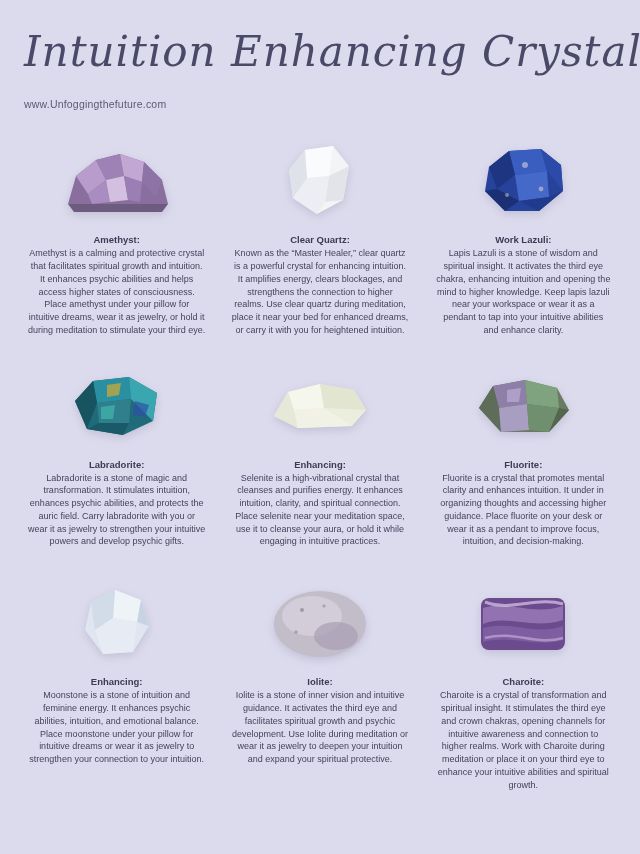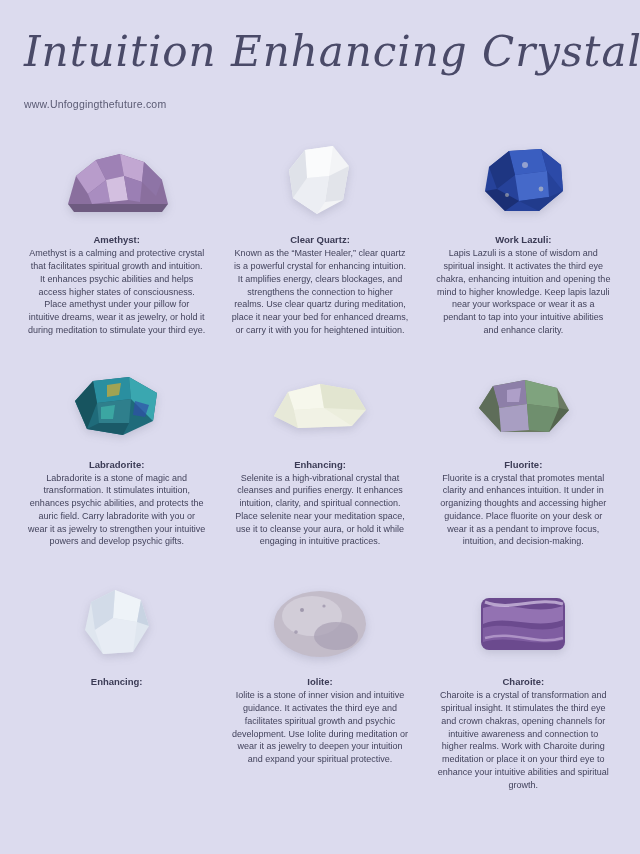--- a/index.html
+++ b/index.html
@@ -194,20 +194,21 @@
       <div class="stone-wrap">
         <svg class="stone" width="84" height="84" viewBox="0 0 84 84">
           <path d="M16,20 L40,8 L66,18 L74,44 L58,70 L28,72 L10,48 Z" fill="#dfe6ef"></path>
           <path d="M40,8 L66,18 L62,40 L38,36 Z" fill="#eef3f8"></path>
           <path d="M16,20 L40,8 L38,36 L20,48 Z" fill="#d2dbe8"></path>
           <path d="M66,18 L74,44 L62,40 Z" fill="#c8d3e2"></path>
           <path d="M20,48 L38,36 L62,40 L58,70 L28,72 Z" fill="#e7ecf4"></path>
         </svg>
       </div>
       <div class="name">Enhancing:</div>
+      <div class="desc">Moonstone is a stone of intuition and feminine energy. It enhances psychic abilities, intuition, and emotional balance. Place moonstone under your pillow for intuitive dreams or wear it as jewelry to strengthen your connection to your intuition.</div>
     </div>
 
     <div class="card row3">
       <div class="stone-wrap">
         <svg class="stone" width="108" height="80" viewBox="0 0 108 80">
           <ellipse cx="54" cy="40" rx="46" ry="33" fill="#c3bcc9"></ellipse>
           <ellipse cx="46" cy="32" rx="30" ry="20" fill="#d6d1dc" opacity="0.8"></ellipse>
           <ellipse cx="70" cy="52" rx="22" ry="14" fill="#a89fb4" opacity="0.7"></ellipse>
           <circle cx="36" cy="26" r="2" fill="#7d7490" opacity="0.6"></circle>
           <circle cx="58" cy="22" r="1.6" fill="#7d7490" opacity="0.5"></circle>

